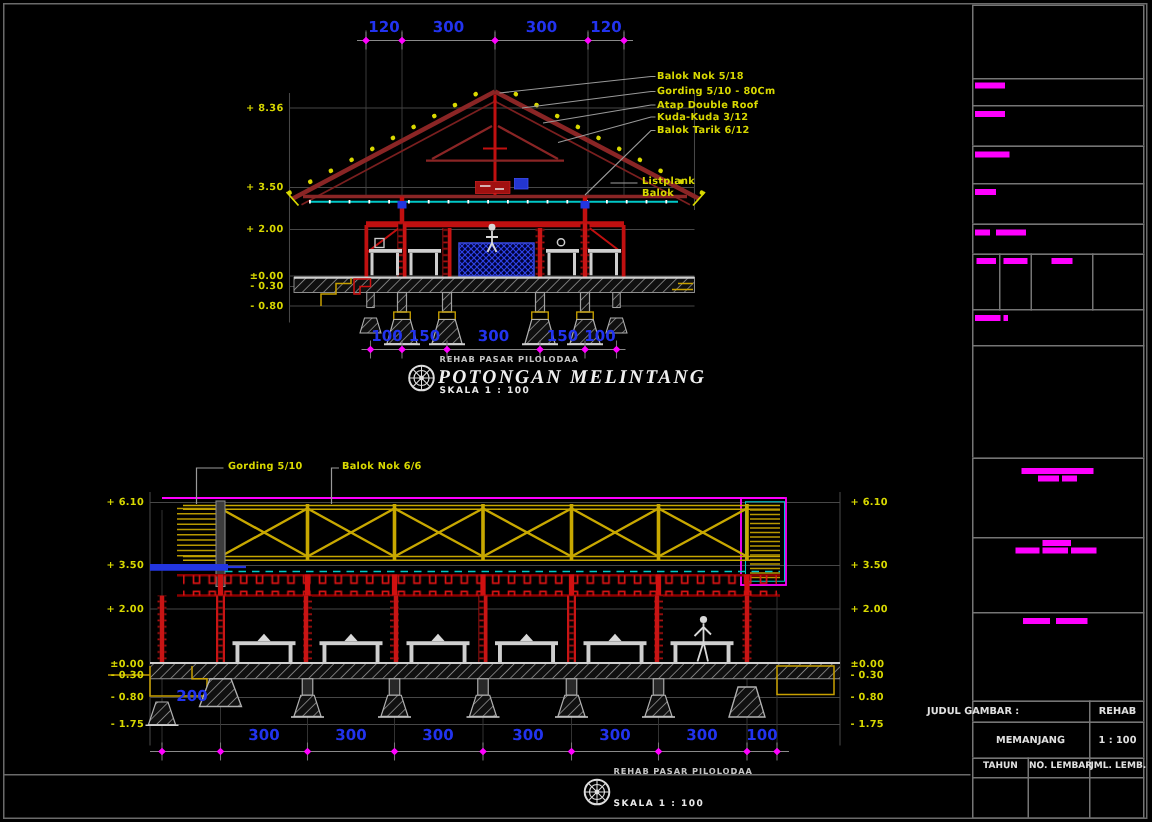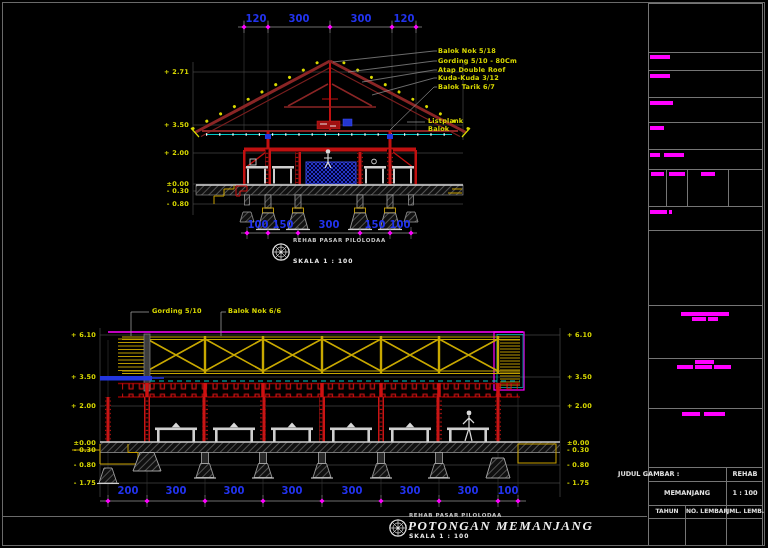--- a/index.html
+++ b/index.html
@@ -305,42 +305,43 @@
 <div class="t dim" style="left:299px;top:19px">300</div>
 <div class="t dim" style="left:361px;top:19px">300</div>
 <div class="t dim" style="left:404px;top:19px">120</div>
 
 <div class="t dim" style="left:258px;top:225px">100</div>
 <div class="t dim" style="left:283px;top:225px">150</div>
 <div class="t dim" style="left:329px;top:225px">300</div>
 <div class="t dim" style="left:375px;top:225px">150</div>
 <div class="t dim" style="left:400px;top:225px">100</div>
 
-<div class="t ele" style="left:189px;top:72px">+ 2.71</div>
+<div class="t ele" style="left:189px;top:72px">+ 8.36</div>
 <div class="t ele" style="left:189px;top:125px">+ 3.50</div>
 <div class="t ele" style="left:189px;top:153px">+ 2.00</div>
 <div class="t ele" style="left:189px;top:184px">±0.00</div>
 <div class="t ele" style="left:189px;top:191px">- 0.30</div>
 <div class="t ele" style="left:189px;top:204px">- 0.80</div>
 
 <div class="t call" style="left:438px;top:51px">Balok Nok 5/18</div>
 <div class="t call" style="left:438px;top:61px">Gording 5/10 - 80Cm</div>
 <div class="t call" style="left:438px;top:70px">Atap Double Roof</div>
 <div class="t call" style="left:438px;top:78px">Kuda-Kuda 3/12</div>
-<div class="t call" style="left:438px;top:87px">Balok Tarik 6/7</div>
+<div class="t call" style="left:438px;top:87px">Balok Tarik 6/12</div>
 <div class="t call" style="left:428px;top:121px">Listplank</div>
 <div class="t call" style="left:428px;top:129px">Balok</div>
 
 <svg class="logo" width="20" height="20" viewBox="0 0 20 20" style="left:271px;top:242px">
   <circle cx="10" cy="10" r="8.2" fill="none" stroke="#ddd" stroke-width="1.3"></circle>
   <circle cx="10" cy="10" r="5" fill="none" stroke="#ddd" stroke-width="0.8"></circle>
   <path d="M10,2V18M2,10H18M4.3,4.3L15.7,15.7M15.7,4.3L4.3,15.7" stroke="#ddd" stroke-width="0.7"></path>
   <circle cx="10" cy="10" r="1.6" fill="#ddd"></circle>
 </svg>
 <div class="t proj" style="left:293px;top:238px">REHAB PASAR PILOLODAA</div>
+<div class="t big" style="left:292px;top:244px">POTONGAN MELINTANG</div>
 <div class="t scl" style="left:293px;top:258px">SKALA 1 : 100</div>
 
 <div class="t call" style="left:152px;top:311px">Gording 5/10</div>
 <div class="t call" style="left:228px;top:311px">Balok Nok 6/6</div>
 
 <div class="t ele" style="left:96px;top:335px">+ 6.10</div>
 <div class="t ele" style="left:96px;top:377px">+ 3.50</div>
 <div class="t ele" style="left:96px;top:406px">+ 2.00</div>
 <div class="t ele" style="left:96px;top:443px">±0.00</div>
 <div class="t ele" style="left:96px;top:450px">- 0.30</div>
@@ -348,39 +349,38 @@
 <div class="t ele" style="left:96px;top:483px">- 1.75</div>
 
 <div class="t eleL" style="left:567px;top:335px">+ 6.10</div>
 <div class="t eleL" style="left:567px;top:377px">+ 3.50</div>
 <div class="t eleL" style="left:567px;top:406px">+ 2.00</div>
 <div class="t eleL" style="left:567px;top:443px">±0.00</div>
 <div class="t eleL" style="left:567px;top:450px">- 0.30</div>
 <div class="t eleL" style="left:567px;top:465px">- 0.80</div>
 <div class="t eleL" style="left:567px;top:483px">- 1.75</div>
 
-<div class="t dim" style="left:128px;top:491px">200</div>
+<div class="t dim" style="left:128px;top:465px">200</div>
 <div class="t dim" style="left:176px;top:491px">300</div>
 <div class="t dim" style="left:234px;top:491px">300</div>
 <div class="t dim" style="left:292px;top:491px">300</div>
 <div class="t dim" style="left:352px;top:491px">300</div>
 <div class="t dim" style="left:410px;top:491px">300</div>
 <div class="t dim" style="left:468px;top:491px">300</div>
 <div class="t dim" style="left:508px;top:491px">100</div>
 
 <div class="hln" style="left:2px;top:516px;width:645px"></div>
 
 <svg class="logo" width="20" height="20" viewBox="0 0 20 20" style="left:388px;top:518px">
   <circle cx="10" cy="10" r="8.2" fill="none" stroke="#ddd" stroke-width="1.3"></circle>
   <circle cx="10" cy="10" r="5" fill="none" stroke="#ddd" stroke-width="0.8"></circle>
   <path d="M10,2V18M2,10H18M4.3,4.3L15.7,15.7M15.7,4.3L4.3,15.7" stroke="#ddd" stroke-width="0.7"></path>
   <circle cx="10" cy="10" r="1.6" fill="#ddd"></circle>
 </svg>
 <div class="t proj" style="left:409px;top:513px">REHAB PASAR PILOLODAA</div>
-<div class="t big" style="left:408px;top:519px">POTONGAN MEMANJANG</div>
 <div class="t scl" style="left:409px;top:533px">SKALA 1 : 100</div>
 
 <div class="row" style="top:3px;height:50px"></div>
 <div class="row" style="top:52px;height:19px"></div>
 <div class="row" style="top:70px;height:28px"></div>
 <div class="row" style="top:97px;height:26px"></div>
 <div class="row" style="top:122px;height:28px"></div>
 <div class="row" style="top:149px;height:21px"></div>
 <div class="row" style="top:169px;height:38px"></div>
 <div class="row" style="top:206px;height:25px"></div>

